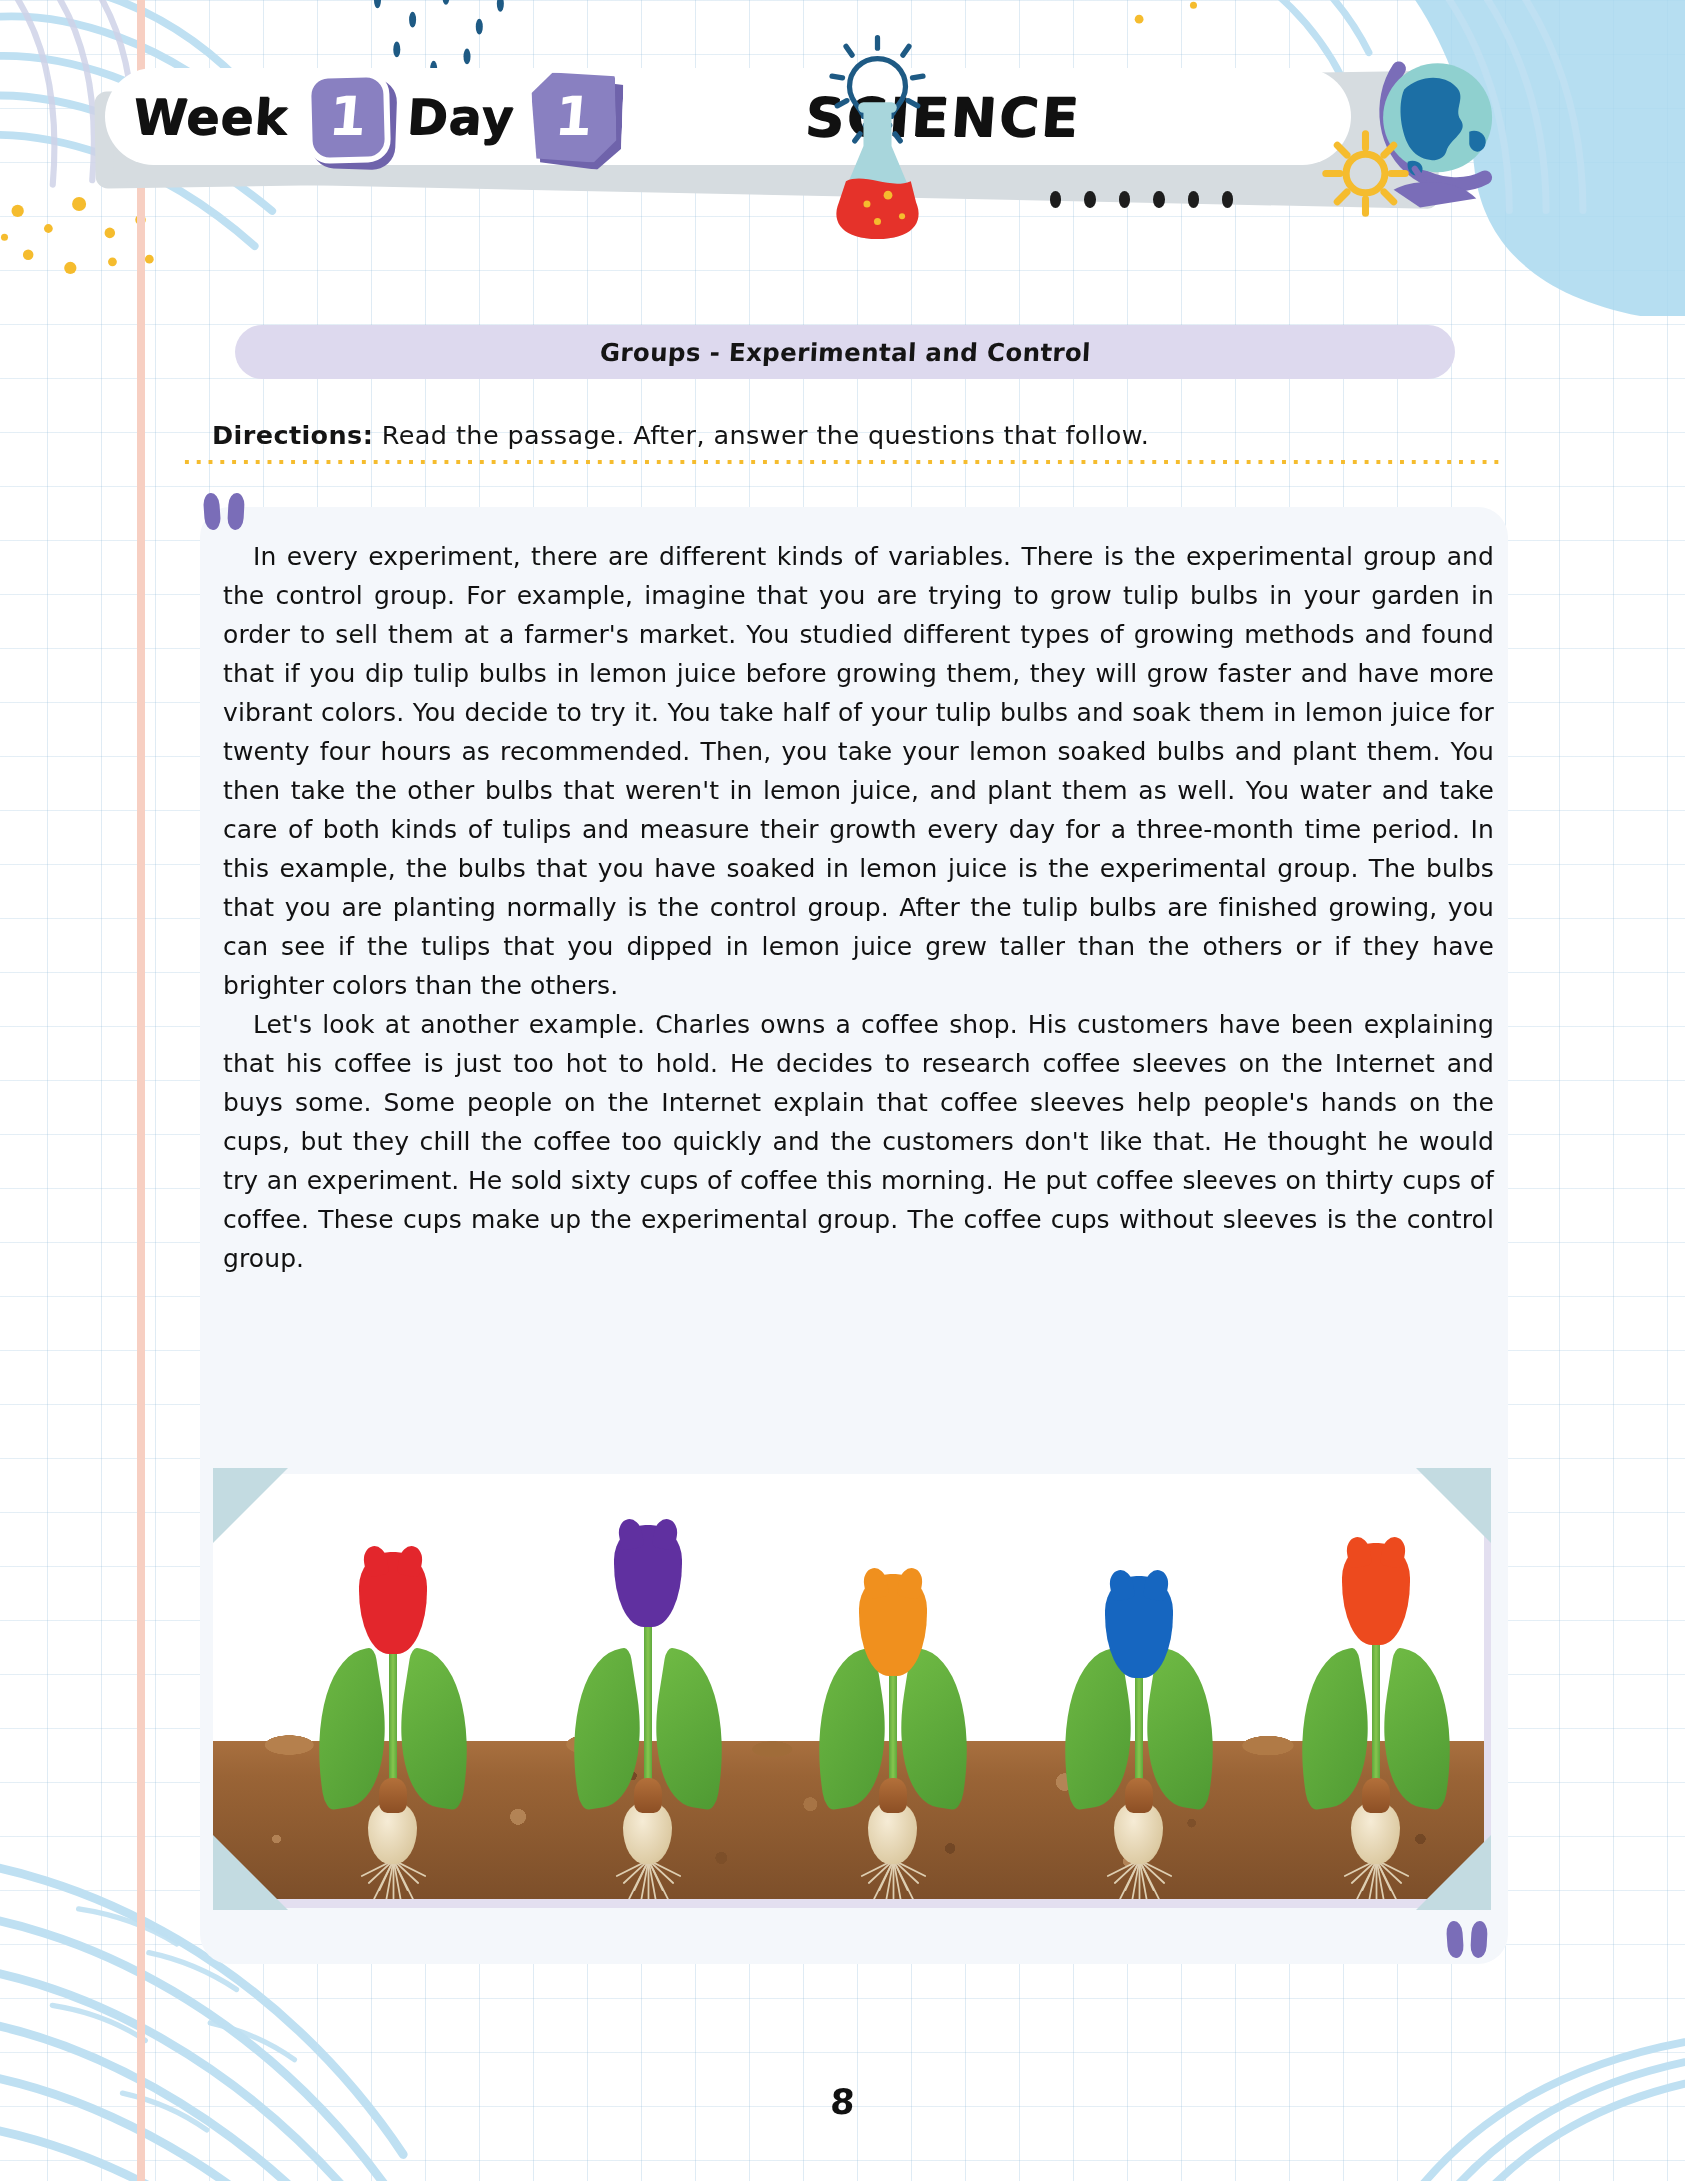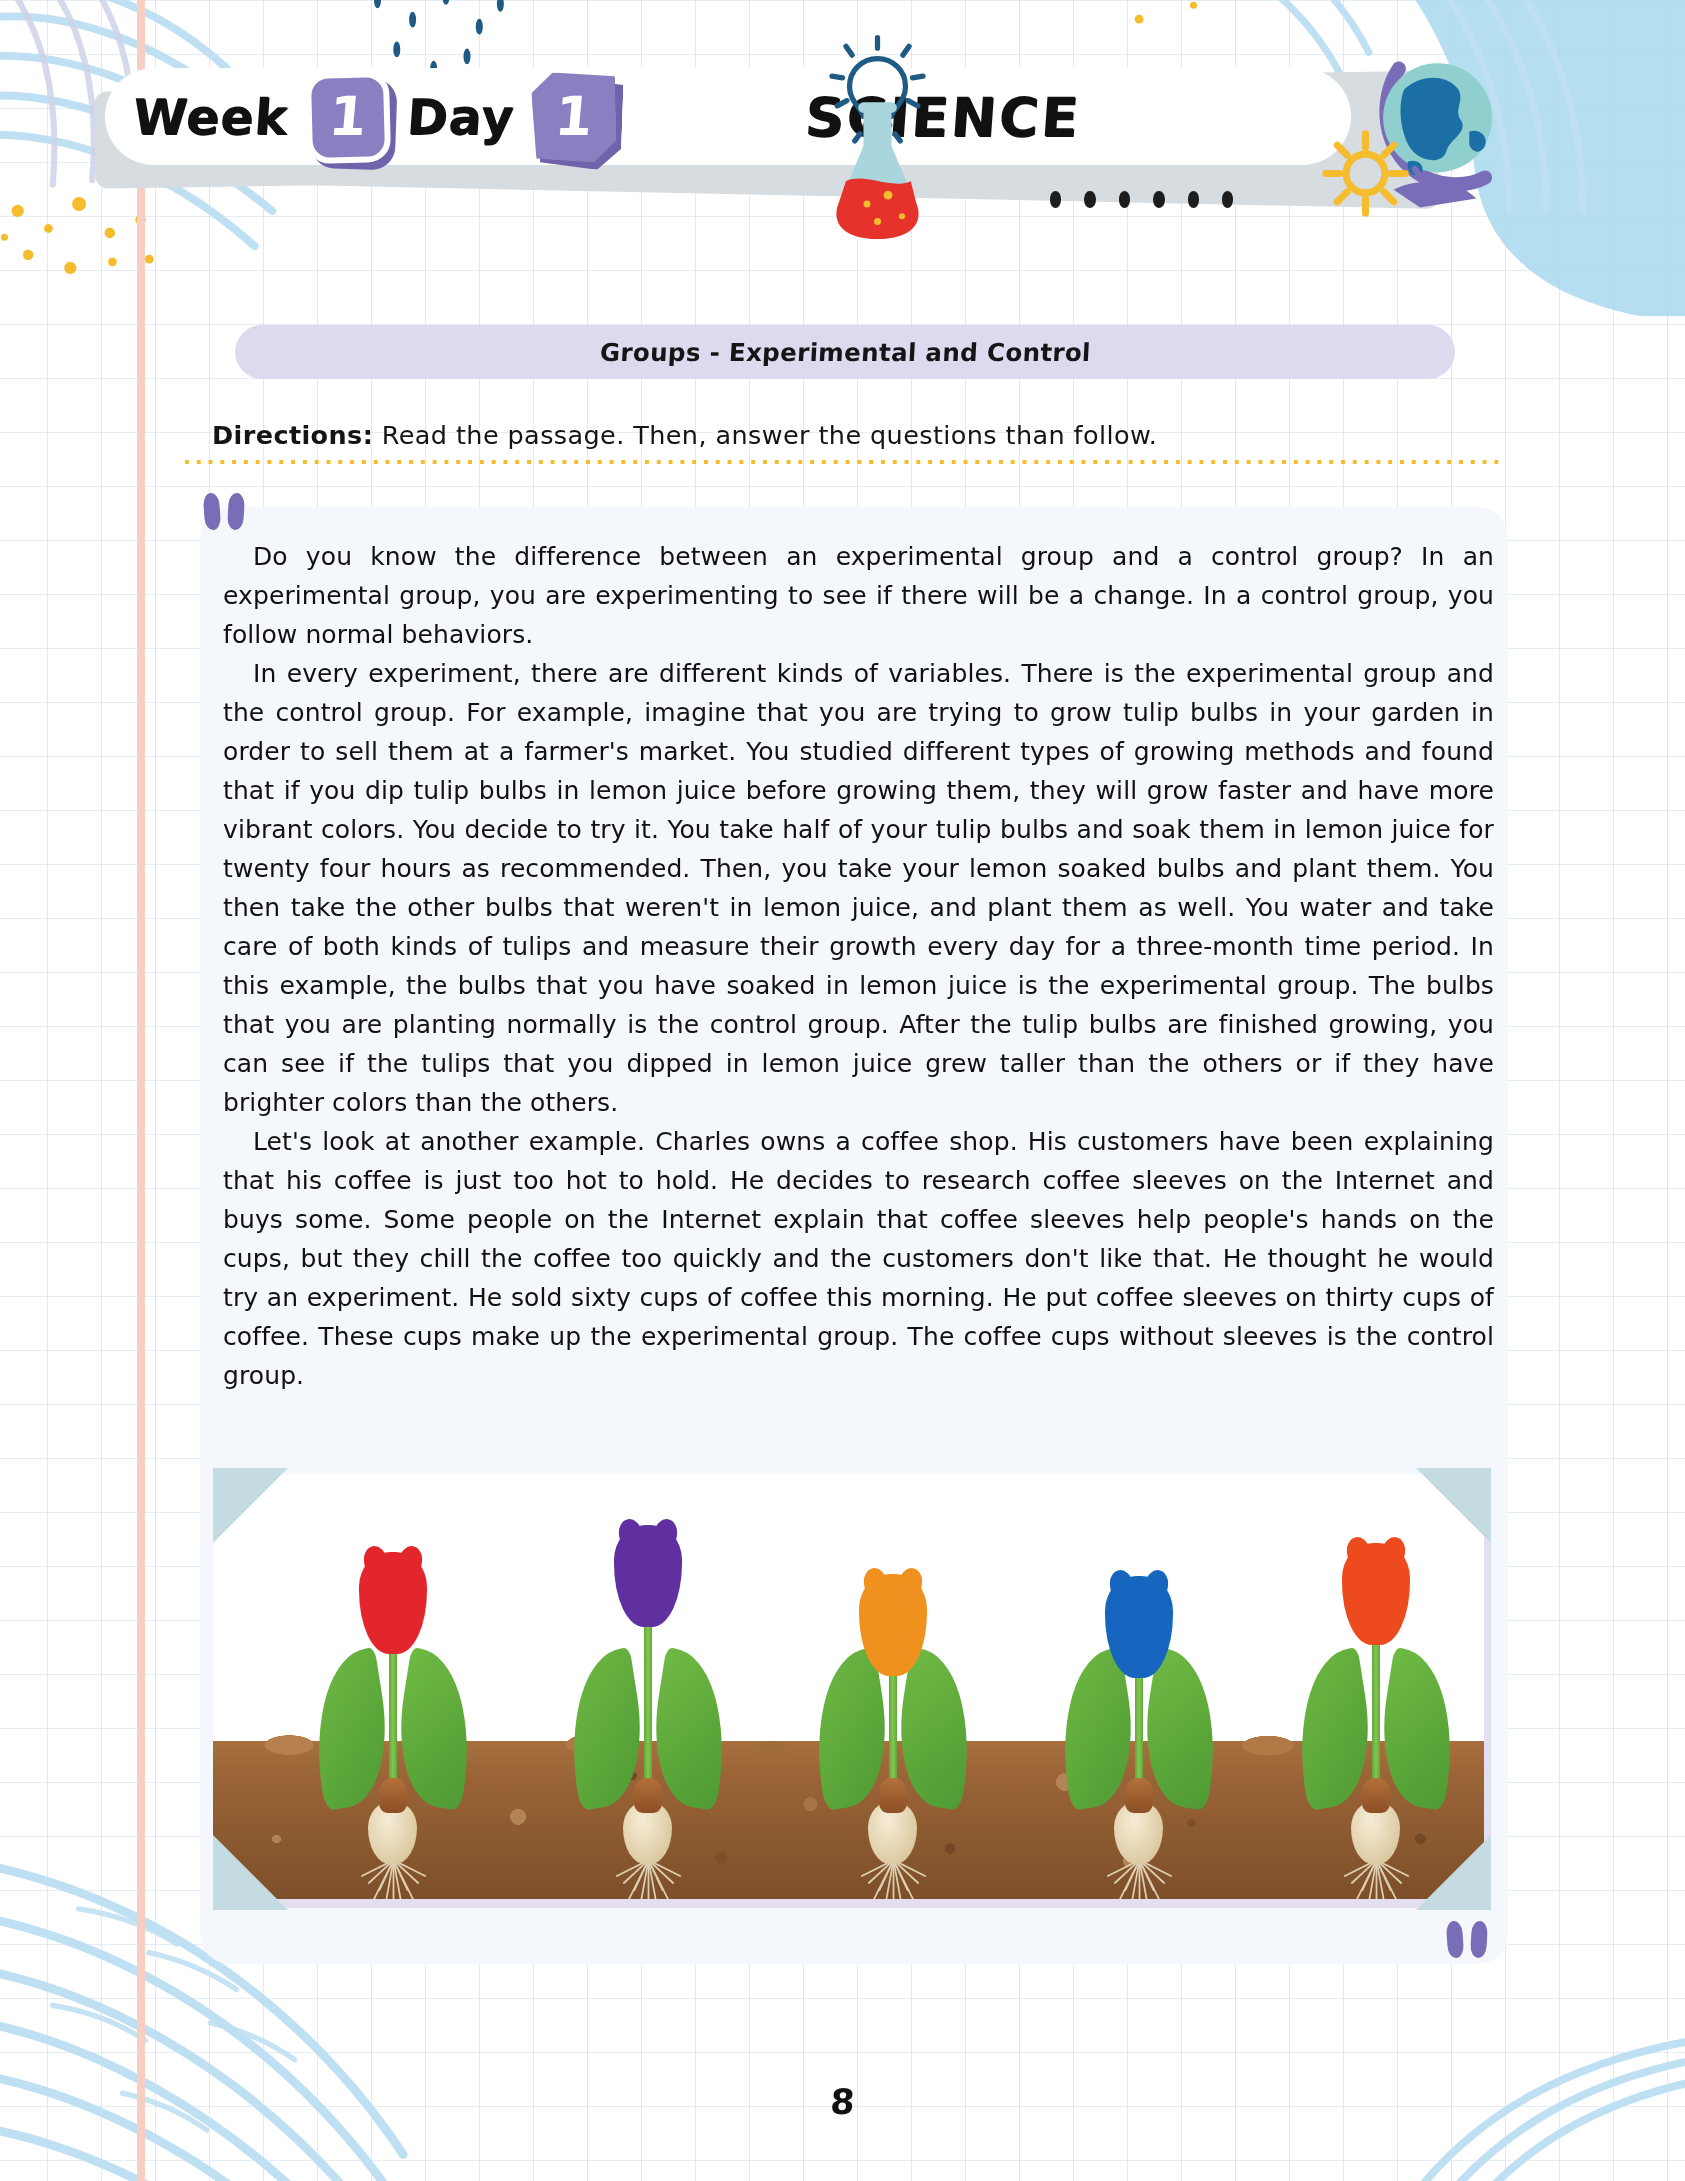--- a/index.html
+++ b/index.html
@@ -564,37 +564,36 @@
         <i></i>
         <i></i>
     </div>
   </div>
 
   <div class="title-banner">
     <span>Groups - Experimental and Control</span>
   </div>
 
   <div class="directions">
-    <b>Directions:</b><span> Read the passage. Then, answer the questions than follow.</span>
+    <b>Directions:</b><span> Read the passage. After, answer the questions that follow.</span>
   </div>
   <div class="dotted-rule"></div>
 
   <div class="card"></div>
 
   <div class="quote-open">
       <i></i>
       <i></i>
     </div>
   <div class="quote-close">
       <i></i>
       <i></i>
     </div>
 
   <div class="passage">
-    <p>Do you know the difference between an experimental group and a control group? In an experimental group, you are experimenting to see if there will be a change. In a control group, you follow normal behaviors.</p>
     <p>In every experiment, there are different kinds of variables. There is the experimental group and the control group. For example, imagine that you are trying to grow tulip bulbs in your garden in order to sell them at a farmer's market. You studied different types of growing methods and found that if you dip tulip bulbs in lemon juice before growing them, they will grow faster and have more vibrant colors. You decide to try it. You take half of your tulip bulbs and soak them in lemon juice for twenty four hours as recommended. Then, you take your lemon soaked bulbs and plant them. You then take the other bulbs that weren't in lemon juice, and plant them as well. You water and take care of both kinds of tulips and measure their growth every day for a three-month time period. In this example, the bulbs that you have soaked in lemon juice is the experimental group. The bulbs that you are planting normally is the control group. After the tulip bulbs are finished growing, you can see if the tulips that you dipped in lemon juice grew taller than the others or if they have brighter colors than the others.</p>
     <p>Let's look at another example. Charles owns a coffee shop. His customers have been explaining that his coffee is just too hot to hold. He decides to research coffee sleeves on the Internet and buys some. Some people on the Internet explain that coffee sleeves help people's hands on the cups, but they chill the coffee too quickly and the customers don't like that. He thought he would try an experiment. He sold sixty cups of coffee this morning. He put coffee sleeves on thirty cups of coffee. These cups make up the experimental group. The coffee cups without sleeves is the control group.</p>
   </div>
 
   <div class="illus-wrap">
     <div class="illus-shadow"></div>
     <div class="illus">
       <div class="soil">
         <div class="soil-top"></div>
         <div class="pebbles"></div>

